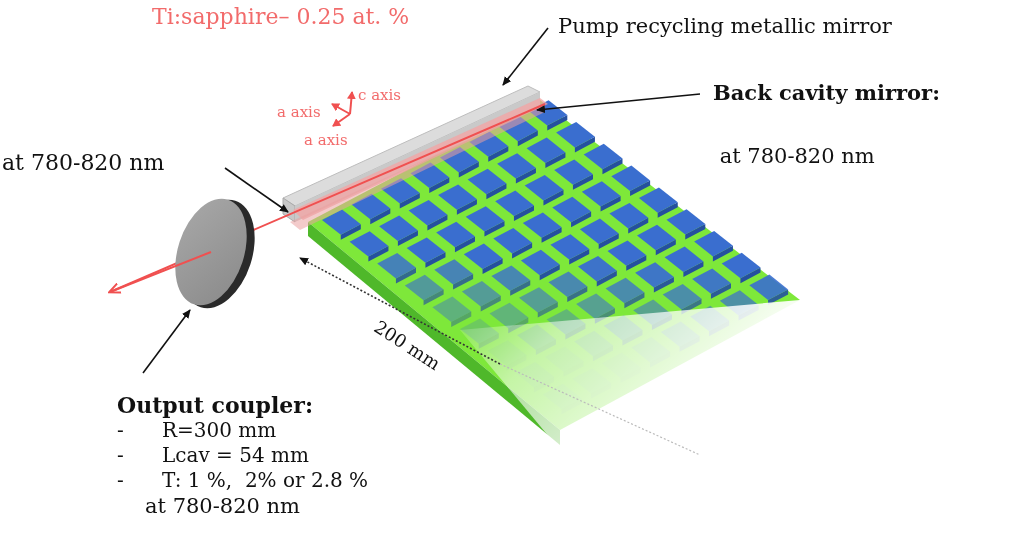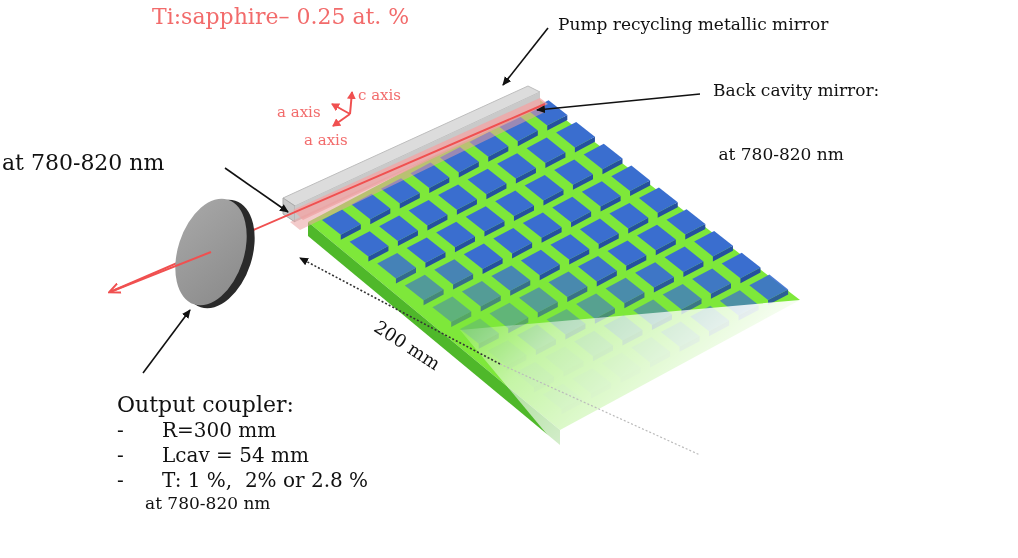--- a/index.html
+++ b/index.html
@@ -2,23 +2,23 @@
 <html><head>
 <meta charset="utf-8">
 <style>
   html, body { margin:0; padding:0; background:#ffffff; }
   body { width:1018px; height:558px; position:relative; overflow:hidden;
          font-family:"DejaVu Serif", serif; color:#111; }
   #scene { position:absolute; left:0; top:0; width:1018px; height:558px; }
   .lbl { position:absolute; white-space:nowrap; line-height:1.2; }
   .red { color:#f26b6b; }
   .t22 { font-size:22px; }
-  .t20 { font-size:17px; }
+  .t20 { font-size:21px; }
   .t16 { font-size:15px; }
-  .bold { font-weight:normal; }
+  .bold { font-weight:bold; }
   .oc-list { list-style:none; margin:0; padding:0; font-size:20px; }
   .oc-list li { position:relative; padding-left:45px; line-height:1.25; }
   .oc-list li .dash { position:absolute; left:0; }
   .center { text-align:center; }
   .rot { transform:rotate(33deg); transform-origin:left top; font-size:18px; }
 </style>
 </head>
 <body>
 
 <div id="scene">

